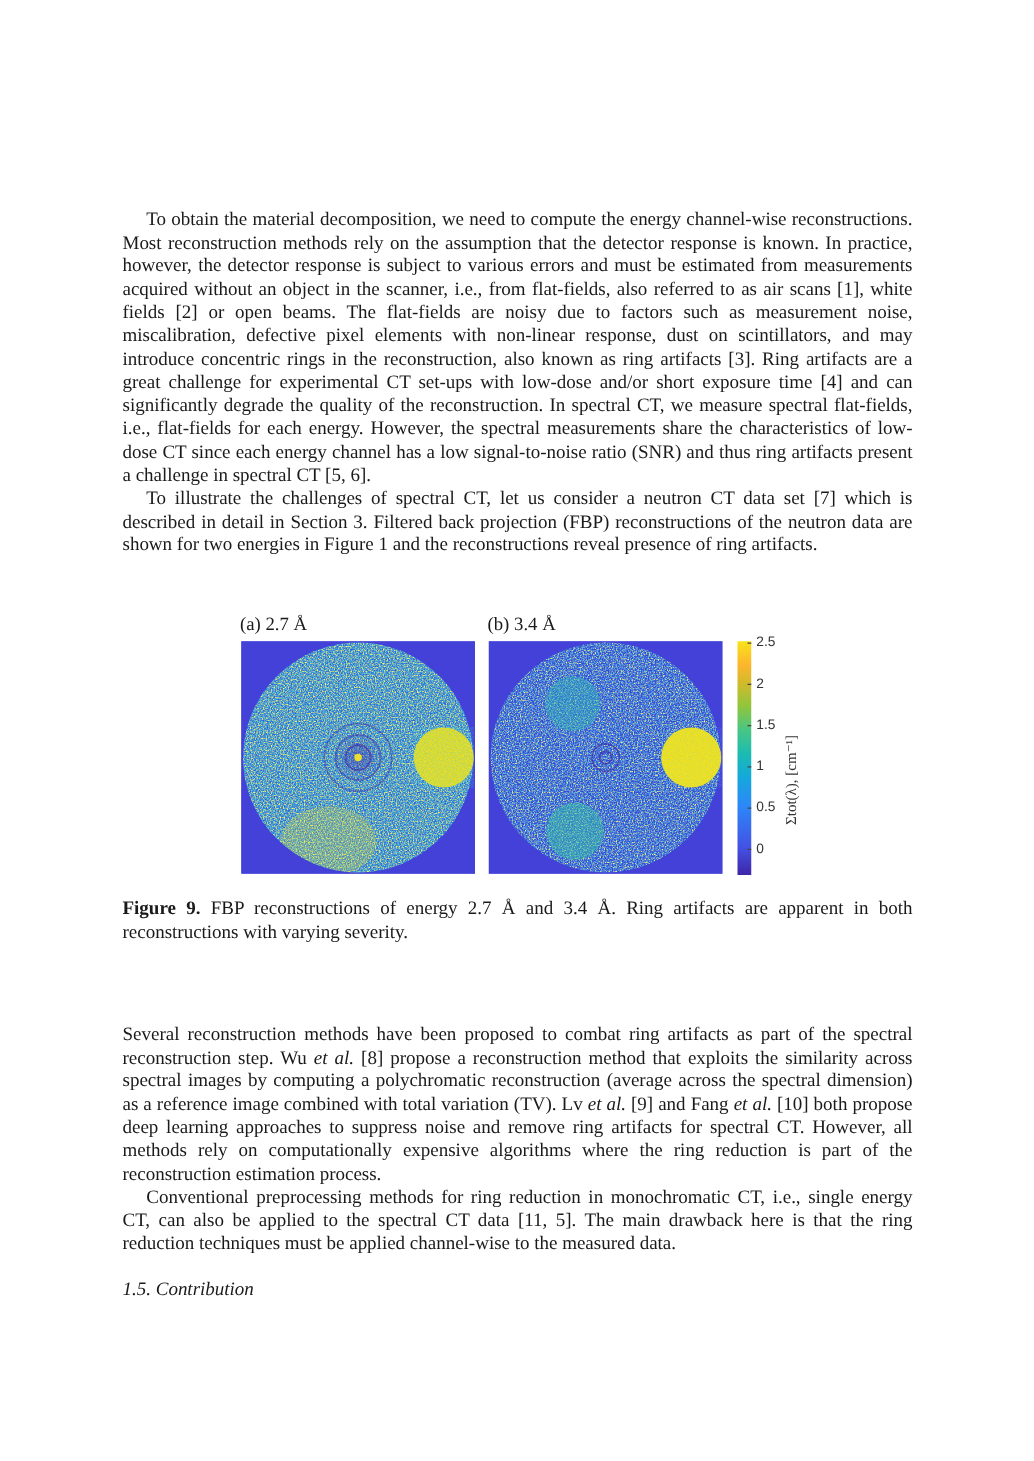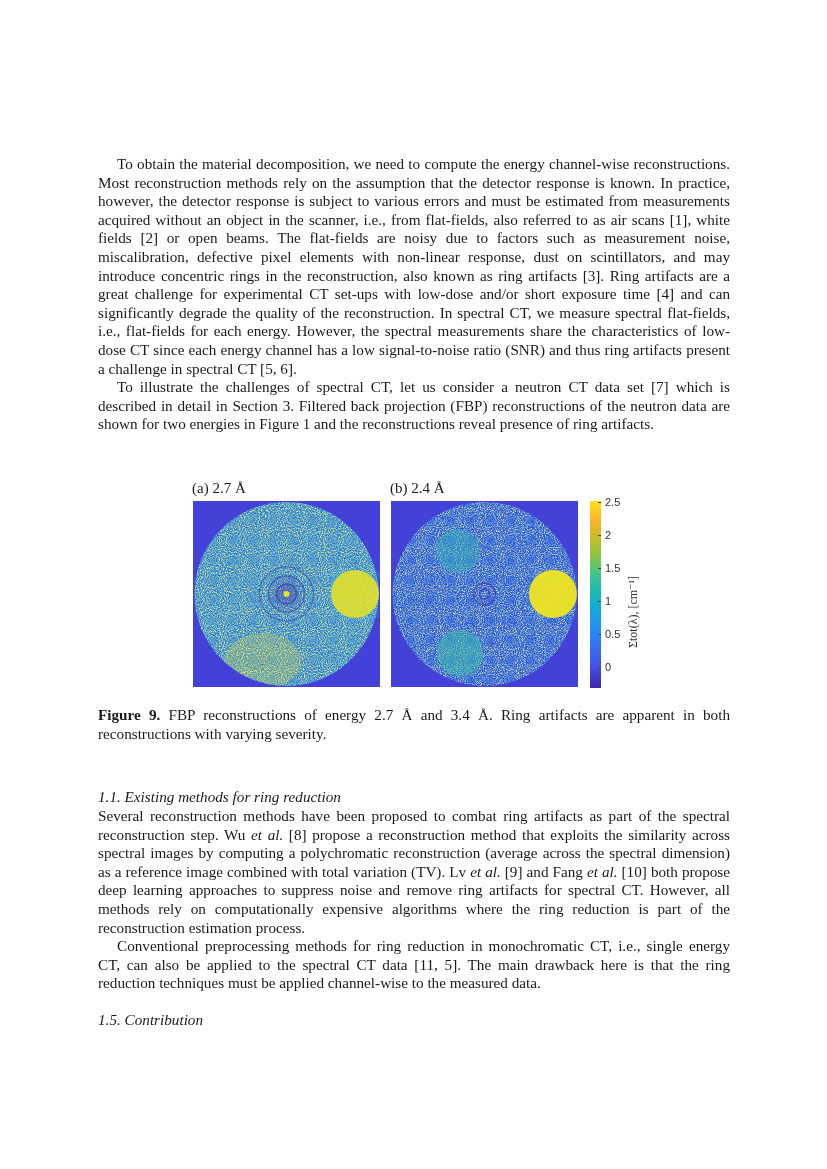--- a/index.html
+++ b/index.html
@@ -1,18 +1,18 @@
 <!DOCTYPE html>
 <html><head>
 <meta charset="utf-8">
 <style>
   html, body { margin: 0; padding: 0; background: #ffffff; }
   body { width: 827px; height: 1169px; position: relative; overflow: hidden;
          font-family: "DejaVu Serif", "Liberation Serif", serif; color: #1a1a1a; }
-  .page { position: absolute; left: 0; top: 0; width: 827px; height: 953px; }
+  .page { position: absolute; left: 0; top: 12px; width: 827px; height: 953px; }
   .text-block { position: absolute; left: 98px; width: 632px;
                 font-family: "Liberation Serif", "DejaVu Serif", serif;
                 font-size: 15.2px; line-height: 18.6px; text-align: justify; }
   .text-block p { margin: 0; text-indent: 19px; }
   .text-block p.noindent { text-indent: 0; }
   .section-heading { position: absolute; left: 98px; font-style: italic;
                      font-family: "Liberation Serif", "DejaVu Serif", serif; font-size: 15.2px; }
   .figure { position: absolute; left: 0; top: 0; }
   .panel-title { position: absolute; font-family: "Liberation Serif", "DejaVu Serif", serif;
                  font-size: 15px; width: 188px; }
@@ -37,21 +37,21 @@
 
 <div class="page">
 
   <div class="text-block" style="top:155px;">
     <p>To obtain the material decomposition, we need to compute the energy channel-wise reconstructions. Most reconstruction methods rely on the assumption that the detector response is known. In practice, however, the detector response is subject to various errors and must be estimated from measurements acquired without an object in the scanner, i.e., from flat-fields, also referred to as air scans [1], white fields [2] or open beams. The flat-fields are noisy due to factors such as measurement noise, miscalibration, defective pixel elements with non-linear response, dust on scintillators, and may introduce concentric rings in the reconstruction, also known as ring artifacts [3]. Ring artifacts are a great challenge for experimental CT set-ups with low-dose and/or short exposure time [4] and can significantly degrade the quality of the reconstruction. In spectral CT, we measure spectral flat-fields, i.e., flat-fields for each energy. However, the spectral measurements share the characteristics of low-dose CT since each energy channel has a low signal-to-noise ratio (SNR) and thus ring artifacts present a challenge in spectral CT [5, 6].</p>
     <p>To illustrate the challenges of spectral CT, let us consider a neutron CT data set [7] which is described in detail in Section 3. Filtered back projection (FBP) reconstructions of the neutron data are shown for two energies in Figure 1 and the reconstructions reveal presence of ring artifacts.</p>
   </div>
 
   <div class="figure">
     <div class="panel-title" style="left:192px; top:480px;">(a) 2.7 Å</div>
-    <div class="panel-title" style="left:390px; top:480px;">(b) 2.4 Å</div>
+    <div class="panel-title" style="left:390px; top:480px;">(b) 3.4 Å</div>
 
     <div class="panel" style="left:193px; top:501px;">
       <svg width="187" height="186" viewBox="0 0 187 186">
         <defs>
           <filter id="noiseA" x="0" y="0" width="100%" height="100%">
             <feTurbulence type="fractalNoise" baseFrequency="0.9" numOctaves="1" seed="3" result="t"></feTurbulence>
             <feColorMatrix in="t" type="matrix" values="0 0 0 0 0.05
                       0 0 0 0 0.55
                       0 0 0 0 0.75
                       0 0 0 -2.2 1.55"></feColorMatrix>
@@ -136,21 +136,20 @@
     <div class="cb-tick" style="top:529px;">2</div>
     <div class="cb-tick" style="top:562px;">1.5</div>
     <div class="cb-tick" style="top:595px;">1</div>
     <div class="cb-tick" style="top:628px;">0.5</div>
     <div class="cb-tick" style="top:661px;">0</div>
     <div class="cb-label" style="left:626px; top:648px;">Σtot(λ), [cm⁻¹]</div>
   </div>
 
   <div class="caption"><b>Figure 9.</b><span> FBP reconstructions of energy 2.7 Å and 3.4 Å. Ring artifacts are apparent in both reconstructions with varying severity.</span></div>
 
-  <div class="section-heading" style="top:788px;">1.1. Existing methods for ring reduction</div>
   <div class="text-block" style="top:807px;">
     <p class="noindent"><span>Several reconstruction methods have been proposed to combat ring artifacts as part of the spectral reconstruction step. Wu </span><i>et al.</i><span> [8] propose a reconstruction method that exploits the similarity across spectral images by computing a polychromatic reconstruction (average across the spectral dimension) as a reference image combined with total variation (TV). Lv </span><i>et al.</i><span> [9] and Fang </span><i>et al.</i><span> [10] both propose deep learning approaches to suppress noise and remove ring artifacts for spectral CT. However, all methods rely on computationally expensive algorithms where the ring reduction is part of the reconstruction estimation process.</span></p>
     <p>Conventional preprocessing methods for ring reduction in monochromatic CT, i.e., single energy CT, can also be applied to the spectral CT data [11, 5]. The main drawback here is that the ring reduction techniques must be applied channel-wise to the measured data.</p>
   </div>
 
   <div class="section-heading" style="top:1011px;">1.5. Contribution</div>
 
 </div>
 
 </body></html>

